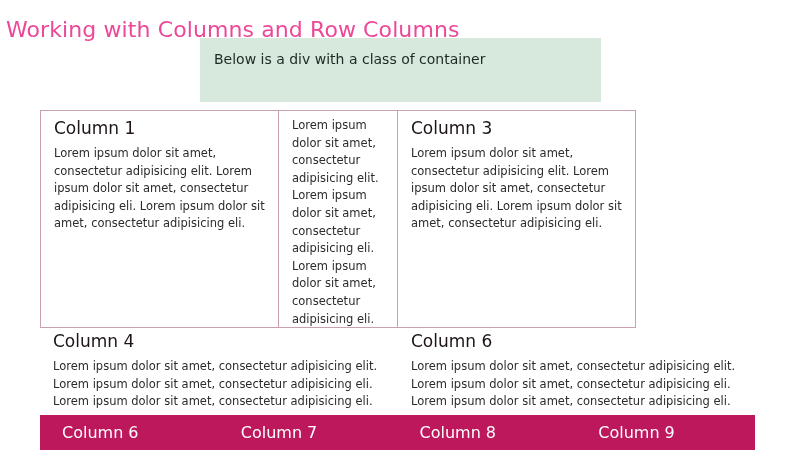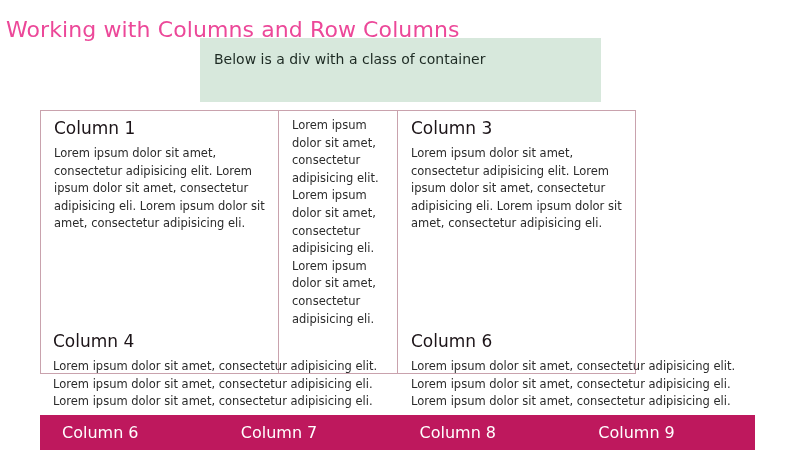--- a/index.html
+++ b/index.html
@@ -42,21 +42,21 @@
     color: #1d2a23;
     font-weight: 400;
   }
 
   
   .row-bordered {
     position: absolute;
     left: 40px;
     top: 110px;
     width: 596px;
-    height: 264px;
+    height: 218px;
     box-sizing: border-box;
     border: 1px solid #c9a2ad;
     display: flex;
     align-items: stretch;
   }
   .row-bordered .col {
     box-sizing: border-box;
     padding: 6px 13px 8px 13px;
     border-right: 1px solid #c9a2ad;
     overflow: hidden;

